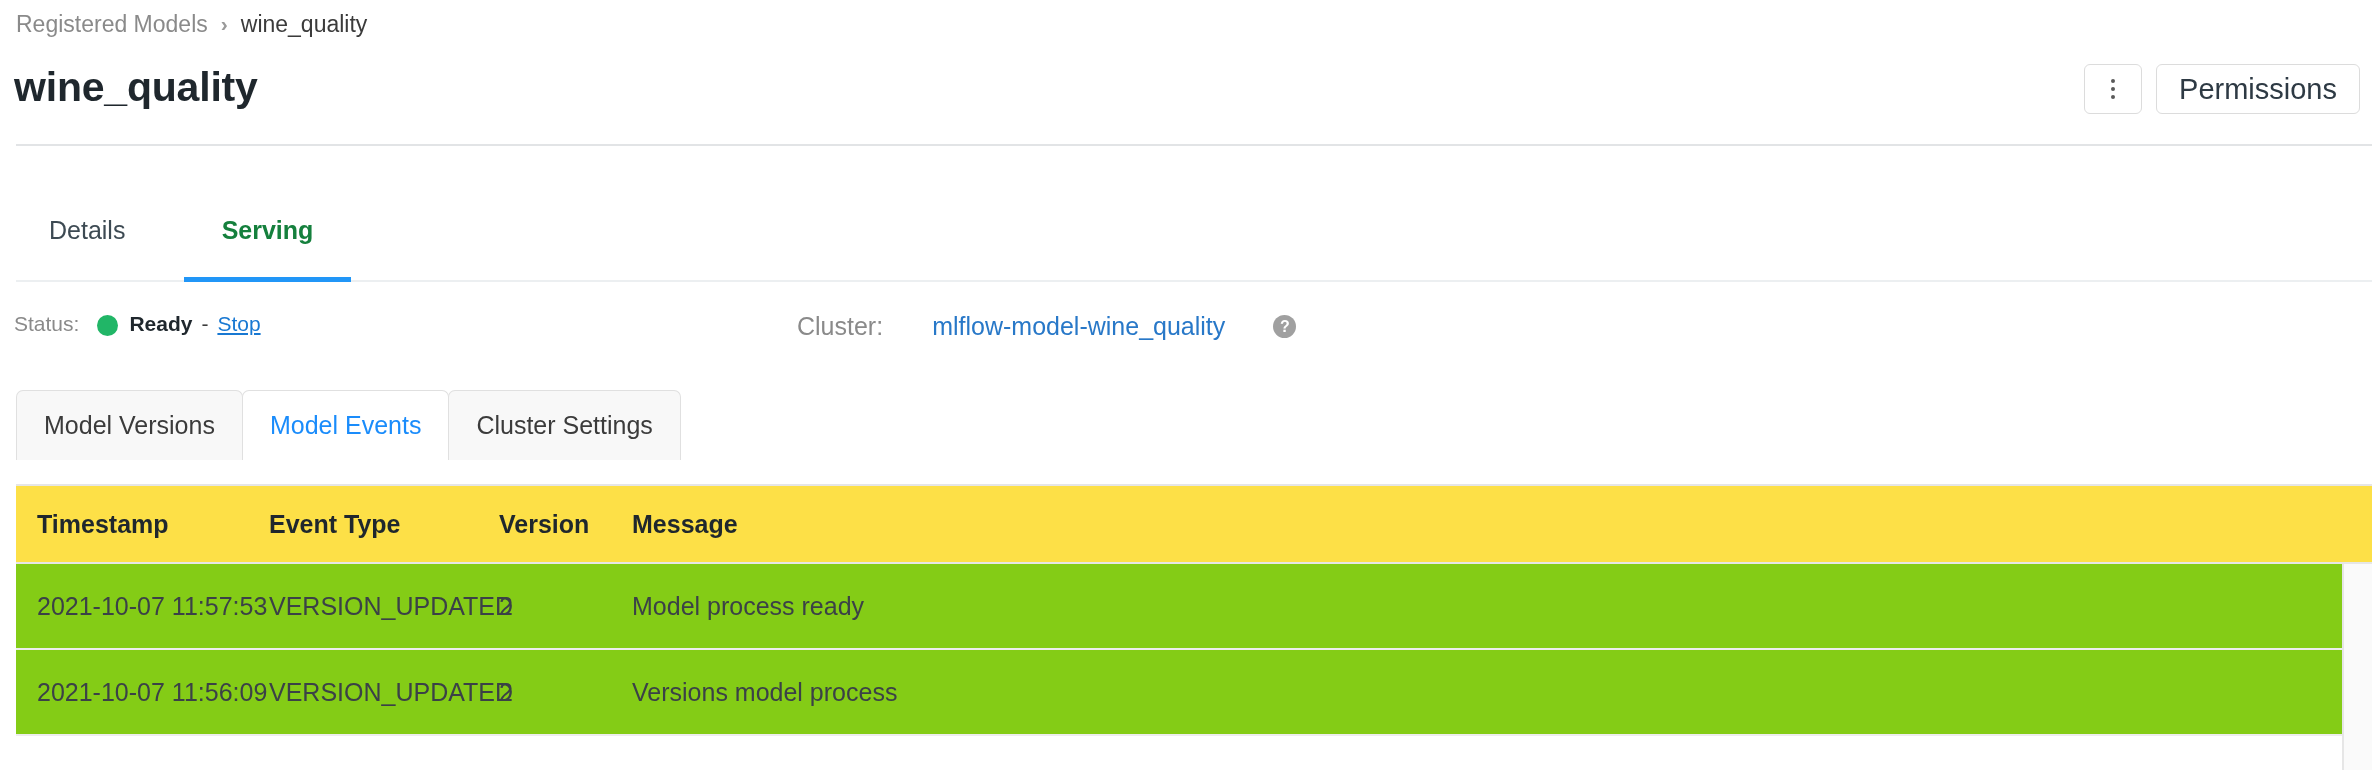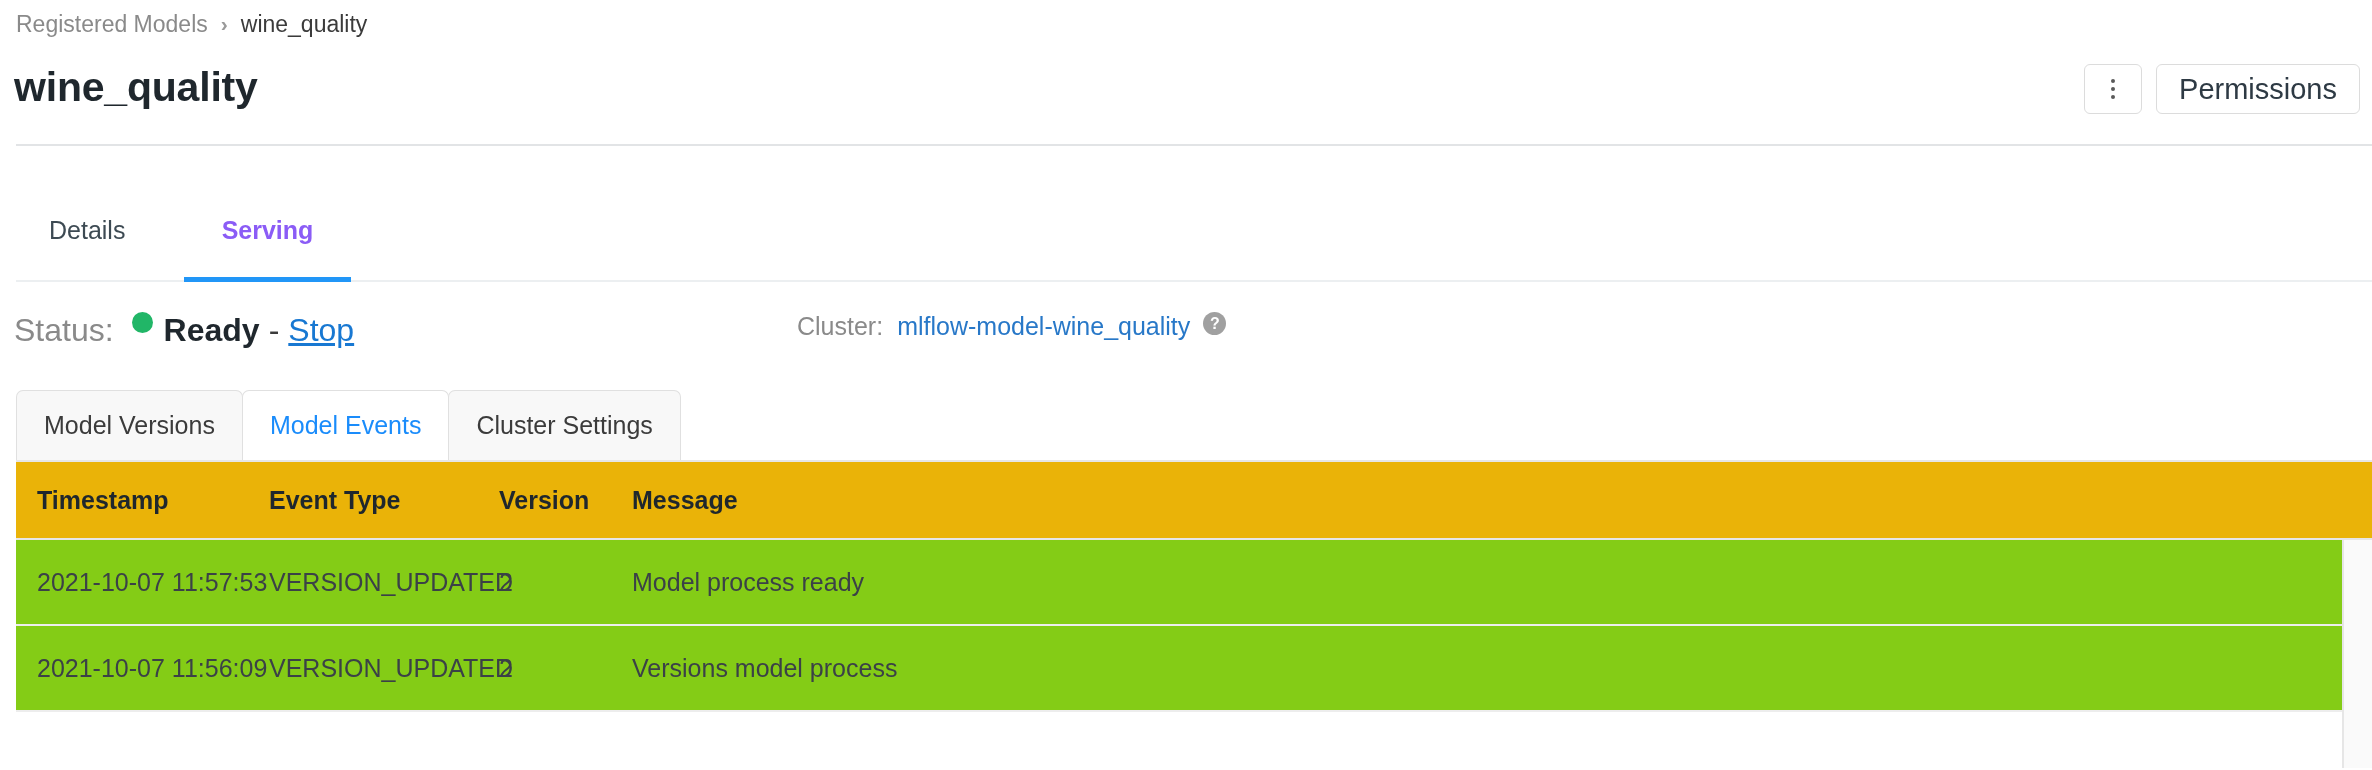--- a/index.html
+++ b/index.html
@@ -117,21 +117,21 @@
     height: 70px;
     display: flex;
     align-items: flex-start;
     padding-top: 4px;
     font-size: 25px;
     color: #3d4a53;
     cursor: pointer;
     white-space: nowrap;
     text-align: center;
   }
-  .main-tab.active { color: #8b5cf6; font-weight: 700; }
+  .main-tab.active { color: #15803d; font-weight: 700; }
   .main-tab.active::after {
     content: "";
     position: absolute;
     left: 0; right: 0;
     bottom: 0;
     height: 5px;
     background: #2196f7;
   }
   #tab-details { left: 33px; }
   #tab-serving { left: 168px; width: 167px; justify-content: center; }
@@ -141,43 +141,44 @@
     position: absolute;
     left: 0;
     top: 312px;
     height: 40px;
   }
   .status-block {
     position: absolute;
     left: 14px;
     top: 0;
     display: flex;
-    align-items: flex-start;
-    white-space: nowrap;
-    font-size: 32px;
+    align-items: flex-end;
+    white-space: nowrap;
+    font-size: 21px;
   }
   .status-label { color: #8a8a8a; margin-right: 18px; }
   .status-dot {
     width: 21px; height: 21px;
     border-radius: 50%;
     background: #21b667;
     margin-right: 11px;
   }
   .status-value { color: #1f272d; font-weight: 600; }
   .status-dash { color: #3b3b3b; margin: 0 9px; }
   .status-stop { color: #1878d2; cursor: pointer; text-decoration: underline; }
 
   .cluster-block {
     position: absolute;
     left: 797px;
     top: 0;
     display: flex;
-    align-items: flex-start;
-    white-space: nowrap;
-    font-size: 25px;
+    align-items: center;
+    white-space: nowrap;
+    font-size: 25px;
+    gap: 35px;
   }
   .cluster-label { color: #8a8a8a; margin-right: 14px; }
   .cluster-link { color: #2878c8; cursor: pointer; }
   .help-icon {
     width: 23px; height: 23px;
     border-radius: 50%;
     background: #a0a0a0;
     color: #ffffff;
     font-size: 16px;
     font-weight: 700;
@@ -224,23 +225,24 @@
     position: absolute;
     left: 16px;
     top: 460px;
     width: 2356px;
     height: 310px;
     background: #ffffff;
   }
   .tbl-head {
     position: relative;
     height: 80px;
-    background: #eab308;
+    background: #fde047;
     border-top: 2px solid #e6e6e6;
     border-bottom: 2px solid #e6e6e6;
+    margin-top: 24px;
   }
   .tbl-body {
     position: relative;
     height: 228px;
     overflow: hidden;
   }
   .tbl-row {
     position: relative;
     height: 86px;
     background: #84cc16;

